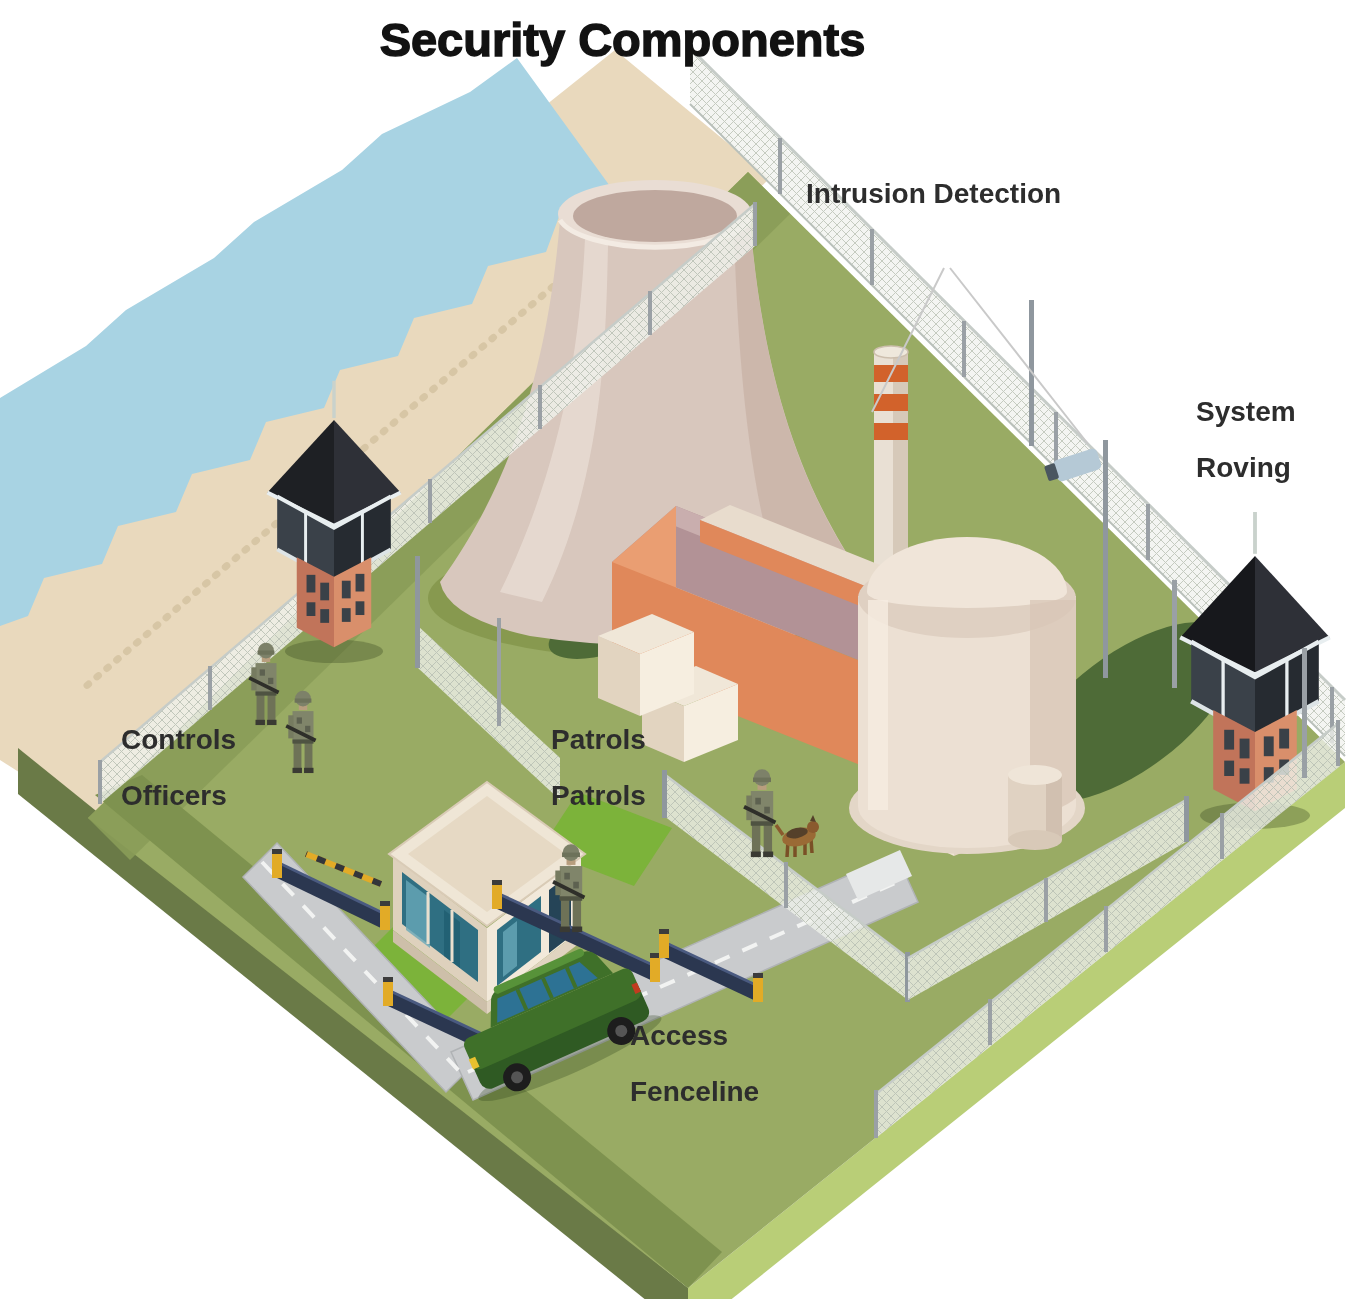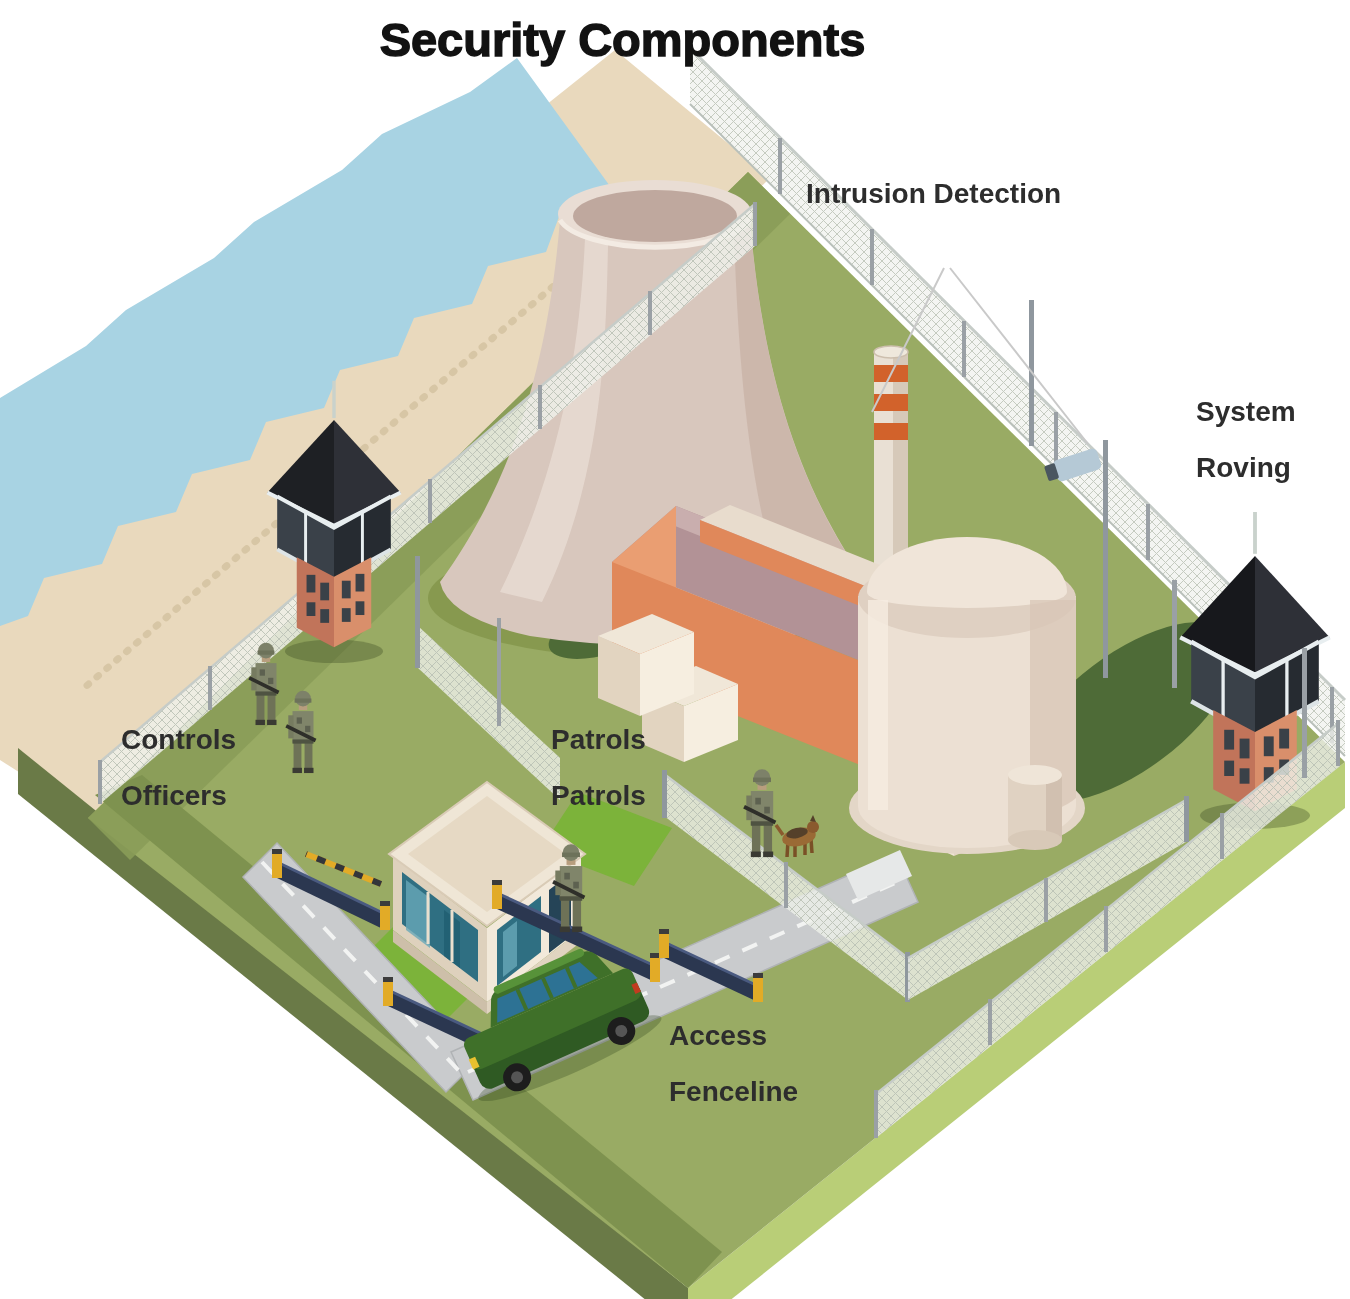--- a/index.html
+++ b/index.html
@@ -393,18 +393,18 @@
 <div class="lbl" style="left:121px;top:712px;">
   <div>Controls</div>
   <div>Officers</div>
 </div>
 
 <div class="lbl" style="left:551px;top:712px;">
   <div>Patrols</div>
   <div>Patrols</div>
 </div>
 
-<div class="lbl" style="left:630px;top:1008px;margin-left:39px;">
+<div class="lbl" style="left:630px;top:1008px;">
   <div>Access</div>
   <div>Fenceline</div>
 </div>
 
 </div>
 
 </body></html>

